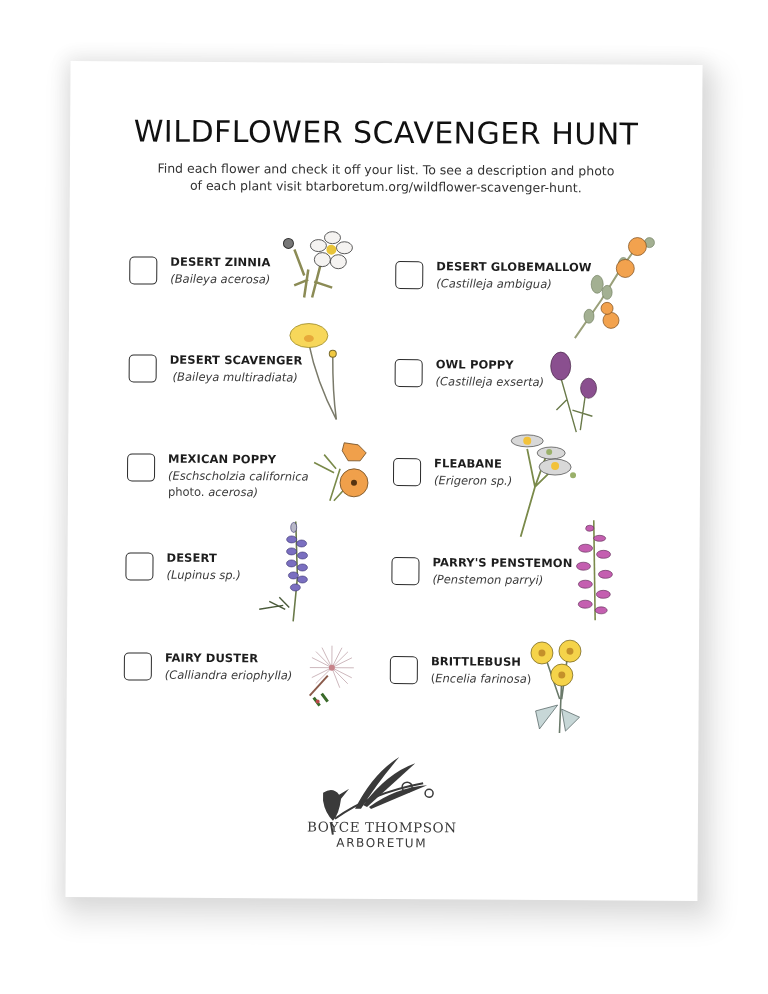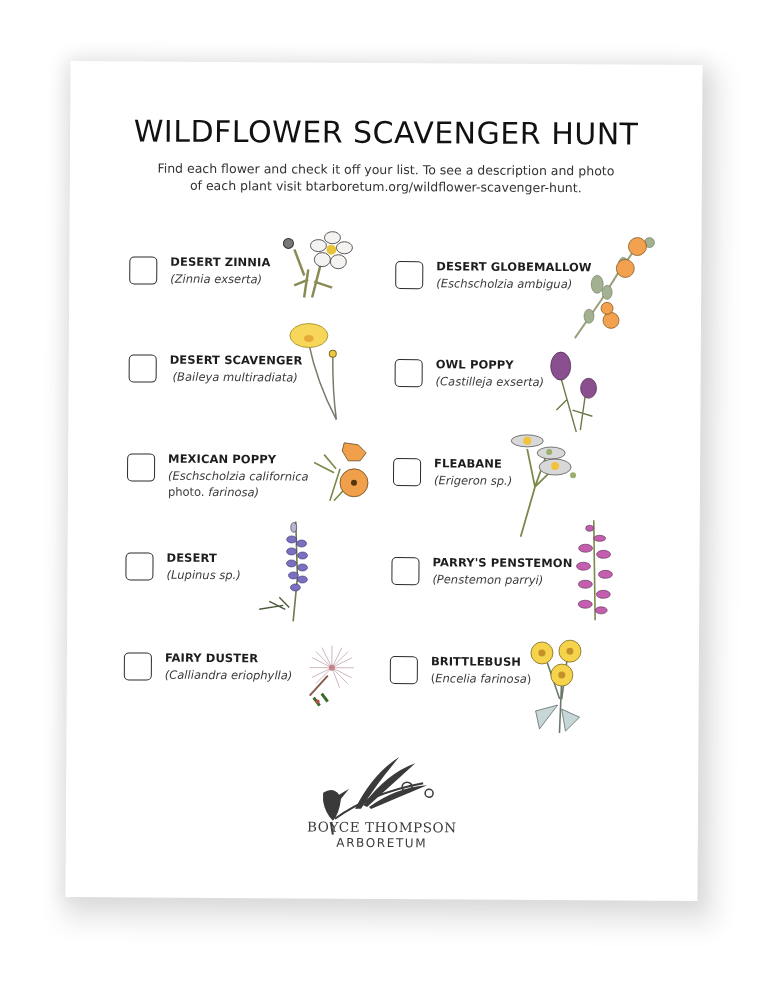--- a/index.html
+++ b/index.html
@@ -55,21 +55,21 @@
 
   <div class="title">WILDFLOWER SCAVENGER HUNT</div>
   <div class="subtitle">
     <div>Find each flower and check it off your list. To see a description and photo</div>
     <div>of each plant visit btarboretum.org/wildflower-scavenger-hunt.</div>
   </div>
 
   <div class="item" style="left:60px; top:195px;">
     <div class="cb"></div>
     <div class="name">DESERT ZINNIA</div>
-    <div class="sci">(Zinnia exserta)</div>
+    <div class="sci">(Baileya acerosa)</div>
     <svg class="flower" style="left:145px; top:-28px;" width="80" height="70" viewBox="0 0 80 70">
       <path d="M30 68 L34 40 M38 68 L46 36 M34 50 L20 56 M40 52 L58 58 M20 20 L30 46" stroke="#8b8b55" stroke-width="2.5" fill="none"></path>
       <circle cx="14" cy="14" r="5" fill="#777" stroke="#333"></circle>
       <g stroke="#333" stroke-width="0.8" fill="#f5f3f1">
         <ellipse cx="58" cy="8" rx="8" ry="6"></ellipse>
           <ellipse cx="70" cy="18" rx="8" ry="6"></ellipse>
         <ellipse cx="64" cy="32" rx="8" ry="7"></ellipse>
           <ellipse cx="48" cy="30" rx="8" ry="7"></ellipse>
         <ellipse cx="44" cy="16" rx="8" ry="6"></ellipse>
       </g>
@@ -87,21 +87,21 @@
       <ellipse cx="22" cy="17" rx="5" ry="3.5" fill="#e7a93a"></ellipse>
       <circle cx="46" cy="32" r="3.5" fill="#f0c840" stroke="#7a6a2a"></circle>
     </svg>
   </div>
 
   <div class="item" style="left:59px; top:392px;">
     <div class="cb"></div>
     <div class="name">MEXICAN POPPY</div>
     <div class="sci">
       <div>(Eschscholzia californica</div>
-      <div><span class="up">photo. </span><span>farinosa)</span></div>
+      <div><span class="up">photo. </span><span>acerosa)</span></div>
     </div>
     <svg class="flower" style="left:183px; top:-16px;" width="62" height="64" viewBox="0 0 62 64">
       <path d="M20 62 L30 30 M24 62 L44 40 M4 24 L24 34 M14 16 L26 30" stroke="#7a8a4a" stroke-width="1.6" fill="none"></path>
       <path d="M34 4 L48 6 L56 14 L50 22 L38 22 L32 12 Z" fill="#f0a04b" stroke="#6a4a22" stroke-width="0.8"></path>
       <circle cx="44" cy="44" r="14" fill="#f0a04b" stroke="#6a4a22" stroke-width="0.8"></circle>
       <circle cx="44" cy="44" r="3" fill="#553311"></circle>
     </svg>
   </div>
 
   <div class="item" style="left:58px; top:491px;">
@@ -150,21 +150,21 @@
       <circle cx="30" cy="24" r="3" fill="#c7838a"></circle>
       <path d="M8 52 L26 32" stroke="#8a5a4a" stroke-width="2"></path>
       <path d="M12 54 L18 62 M20 50 L26 58" stroke="#3a6a2a" stroke-width="3"></path>
       <circle cx="16" cy="58" r="2" fill="#b84a4a"></circle>
     </svg>
   </div>
 
   <div class="item" style="left:326px; top:198px;">
     <div class="cb"></div>
     <div class="name">DESERT GLOBEMALLOW</div>
-    <div class="sci">(Eschscholzia ambigua)</div>
+    <div class="sci">(Castilleja ambigua)</div>
     <svg class="flower" style="left:176px; top:-28px;" width="90" height="106" viewBox="0 0 90 106">
       <path d="M4 104 L30 66 L46 40 L64 14" stroke="#9aa07a" stroke-width="2" fill="none"></path>
       <g fill="#a3b092" stroke="#6a7a5a" stroke-width="0.6">
         <ellipse cx="26" cy="50" rx="6" ry="9"></ellipse>
           <ellipse cx="36" cy="58" rx="5" ry="7"></ellipse>
         <ellipse cx="52" cy="30" rx="5" ry="7"></ellipse>
           <ellipse cx="78" cy="8" rx="5" ry="5"></ellipse>
         <ellipse cx="18" cy="82" rx="5" ry="7"></ellipse>
       </g>
       <g fill="#f2a24e" stroke="#7a4a1a" stroke-width="0.7">

